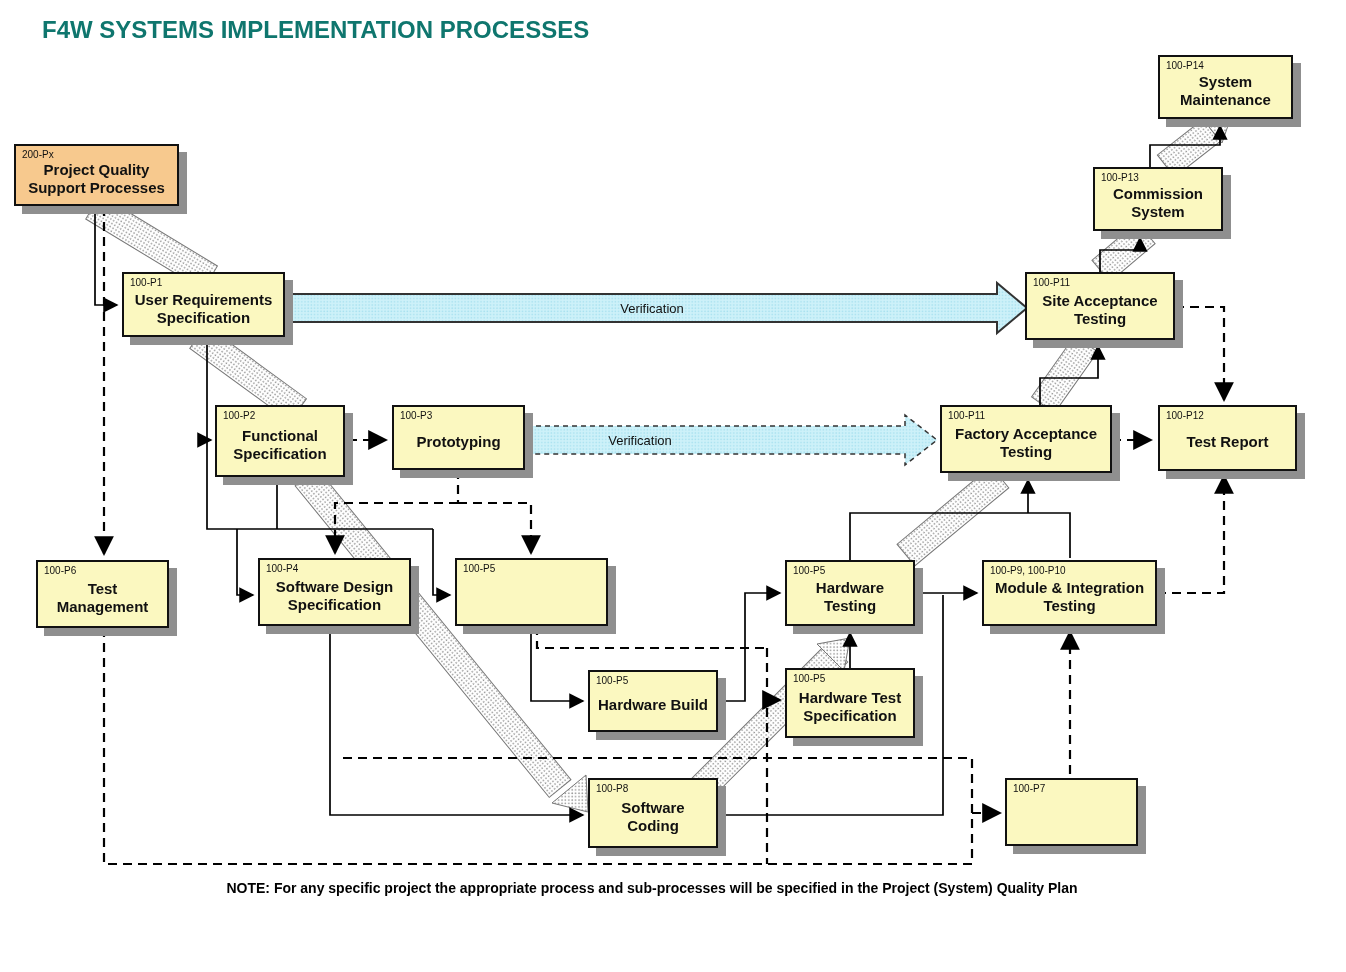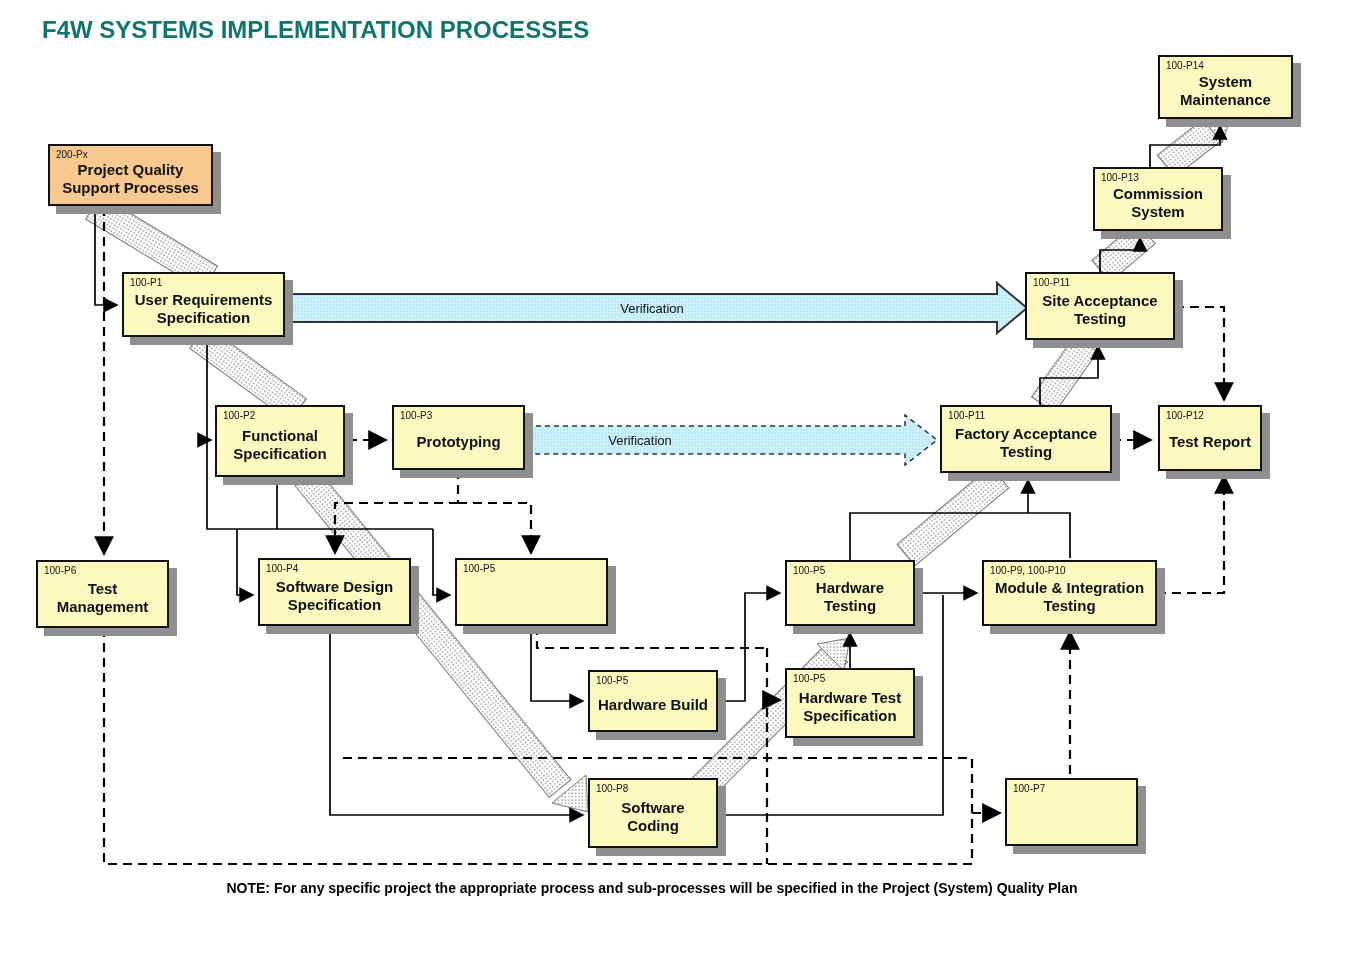--- a/index.html
+++ b/index.html
@@ -5,21 +5,21 @@
   html,body{margin:0;padding:0;background:#ffffff;}
   #stage{position:relative;width:1346px;height:972px;background:#ffffff;overflow:hidden;
          font-family:"Liberation Sans",sans-serif;color:#111;}
   #diagram-svg{position:absolute;left:0;top:0;}
   .title{position:absolute;left:42px;top:16px;font-size:24px;font-weight:bold;color:#0f766e;white-space:nowrap;}
   .note{position:absolute;left:652px;top:880px;transform:translateX(-50%);
         font-size:14px;font-weight:bold;white-space:nowrap;color:#000;}
   .box{position:absolute;background:#FBF8C0;border:2px solid #111;
        box-shadow:8px 8px 0 #8F8F8F;box-sizing:border-box;
        display:flex;flex-direction:column;}
-  .box.orange{background:#F7C98E;margin-left:34px;}
+  .box.orange{background:#F7C98E;}
   .box .code{font-size:10px;font-weight:normal;padding:3px 11px 0 6px;line-height:1.1;}
   .box .label{flex:1;display:flex;align-items:center;justify-content:center;
               text-align:center;font-size:15px;font-weight:bold;line-height:1.2;
               padding:0 4px 6px 4px;}
   .vlabel{position:absolute;transform:translate(-50%,-50%);font-size:13px;
           font-weight:normal;color:#111;white-space:nowrap;}
 </style>
 </head>
 <body>
 
@@ -141,21 +141,21 @@
     <div class="label">Hardware Testing</div>
   </div>
   <div class="box" style="left:982px;top:560px;width:175px;height:66px">
     <span class="code">100-P9, 100-P10</span>
     <div class="label">Module &amp; Integration Testing</div>
   </div>
   <div class="box" style="left:940px;top:405px;width:172px;height:68px">
     <span class="code">100-P11</span>
     <div class="label">Factory Acceptance Testing</div>
   </div>
-  <div class="box" style="left:1158px;top:405px;width:104px;height:66px">
+  <div class="box" style="left:1158px;top:405px;width:139px;height:66px">
     <span class="code">100-P12</span>
     <div class="label">Test Report</div>
   </div>
   <div class="box" style="left:1025px;top:272px;width:150px;height:68px">
     <span class="code">100-P11</span>
     <div class="label">Site Acceptance Testing</div>
   </div>
   <div class="box" style="left:1093px;top:167px;width:130px;height:64px">
     <span class="code">100-P13</span>
     <div class="label">Commission System</div>

